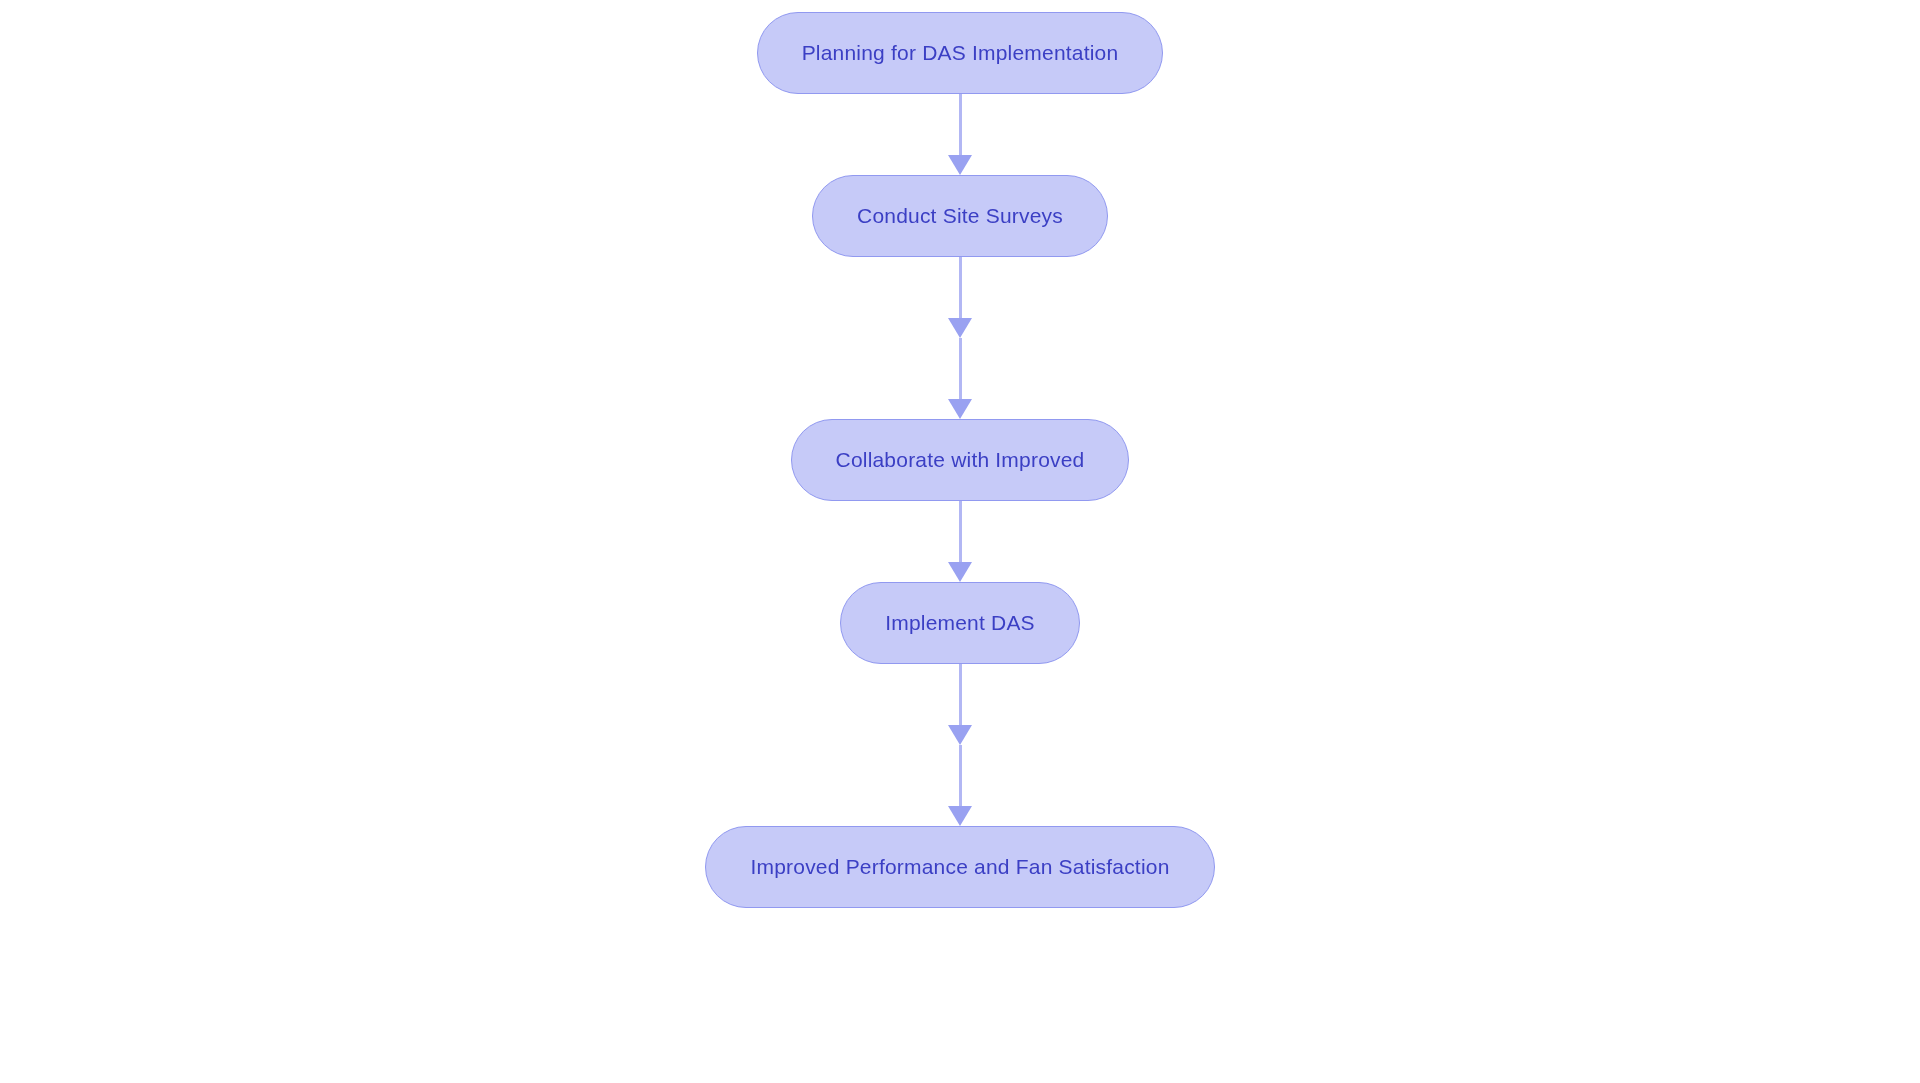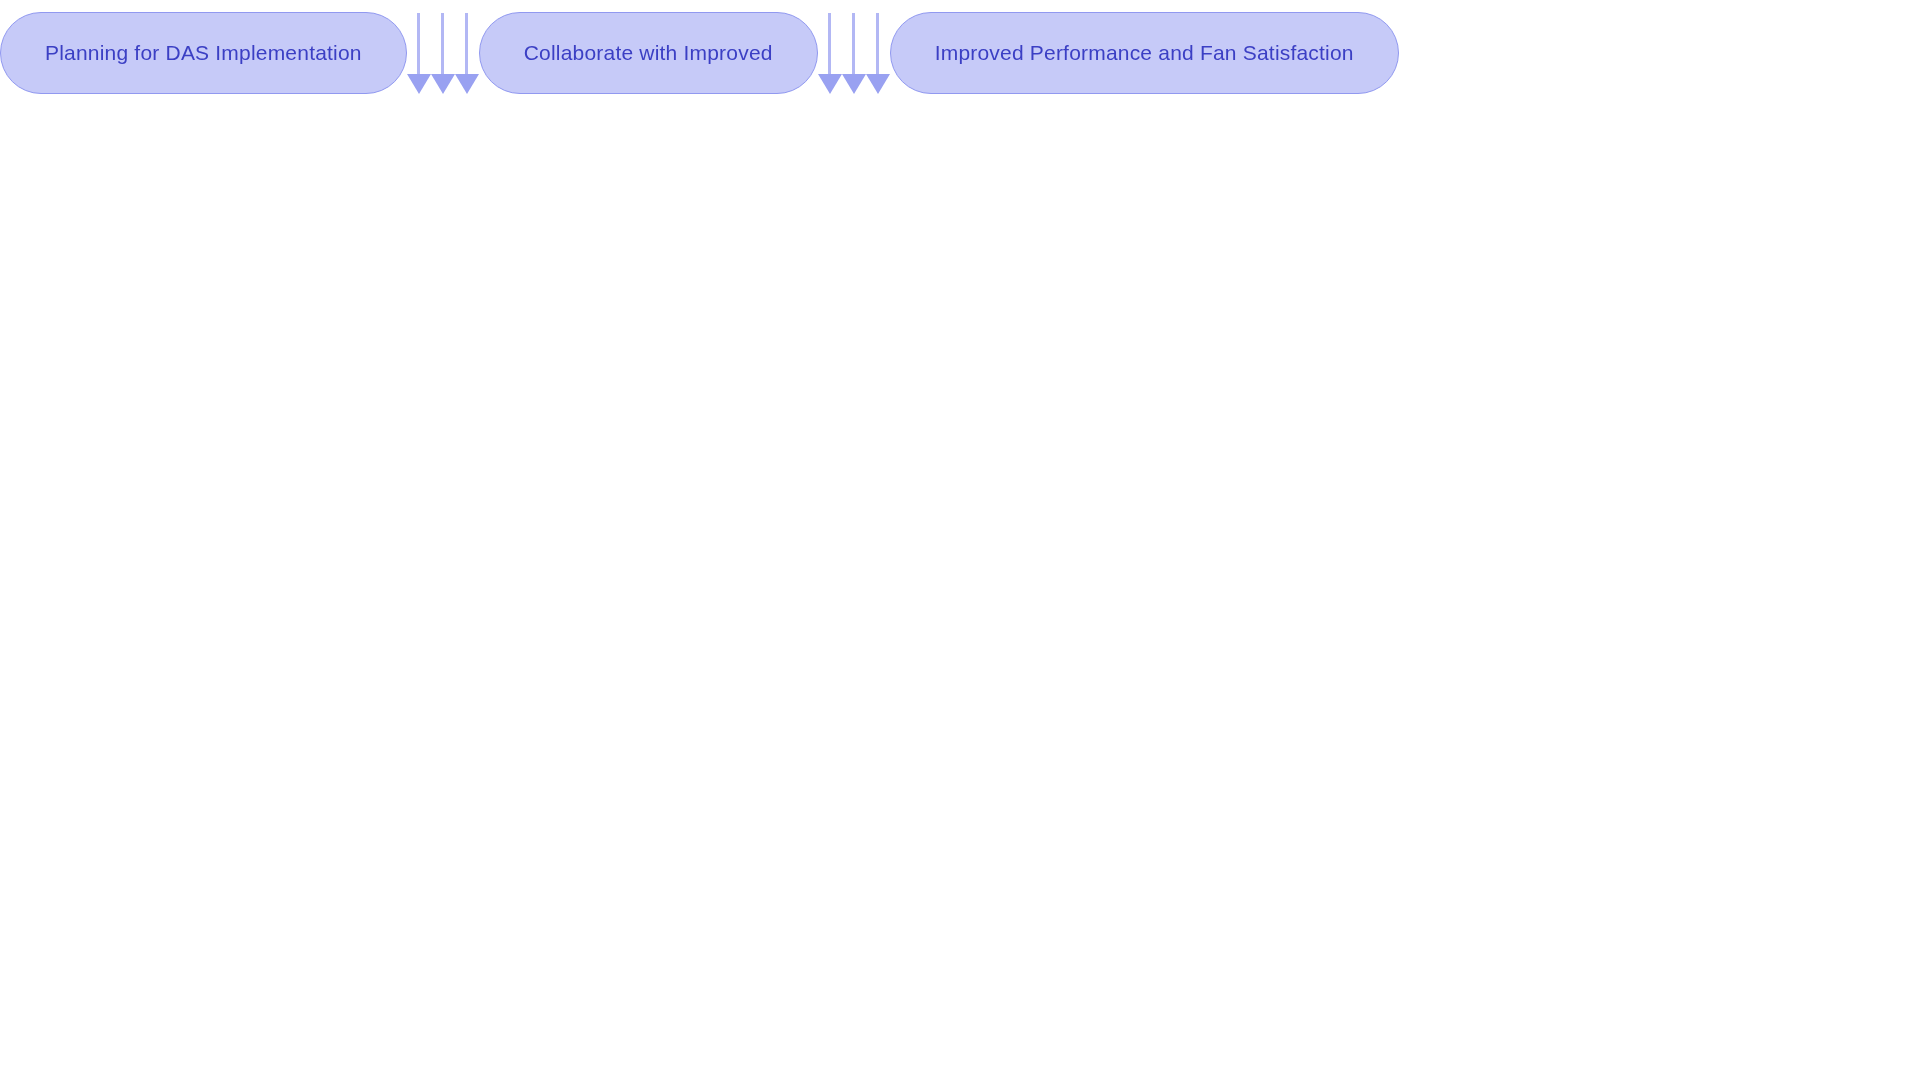--- a/index.html
+++ b/index.html
@@ -16,21 +16,21 @@
     width: 1920px;
     height: 1083px;
     background: #ffffff;
   }
   .flow {
     position: absolute;
     left: 0;
     top: 12px;
     width: 1920px;
     display: flex;
-    flex-direction: row;
+    flex-direction: column;
     align-items: center;
   }
   .node {
     box-sizing: border-box;
     height: 82px;
     border-radius: 41px;
     background: #c6caf8;
     border: 1.5px solid #9199f0;
     color: #3b3fc4;
     font-size: 21px;
@@ -68,20 +68,23 @@
 
     <div class="node">
       <span>Planning for DAS Implementation</span>
     </div>
 
     <div class="connector">
       <div class="line"></div>
       <div class="head"></div>
     </div>
 
+    <div class="node">
+      <span>Conduct Site Surveys</span>
+    </div>
 
     <div class="connector">
       <div class="line"></div>
       <div class="head"></div>
     </div>
 
 
     <div class="connector">
       <div class="line"></div>
       <div class="head"></div>
@@ -89,20 +92,23 @@
 
     <div class="node">
       <span>Collaborate with Improved</span>
     </div>
 
     <div class="connector">
       <div class="line"></div>
       <div class="head"></div>
     </div>
 
+    <div class="node">
+      <span>Implement DAS</span>
+    </div>
 
     <div class="connector">
       <div class="line"></div>
       <div class="head"></div>
     </div>
 
 
     <div class="connector">
       <div class="line"></div>
       <div class="head"></div>

